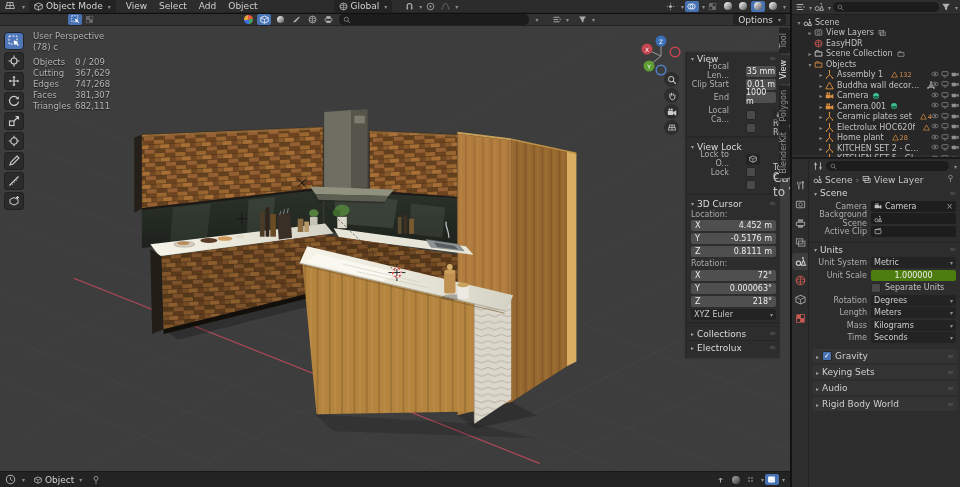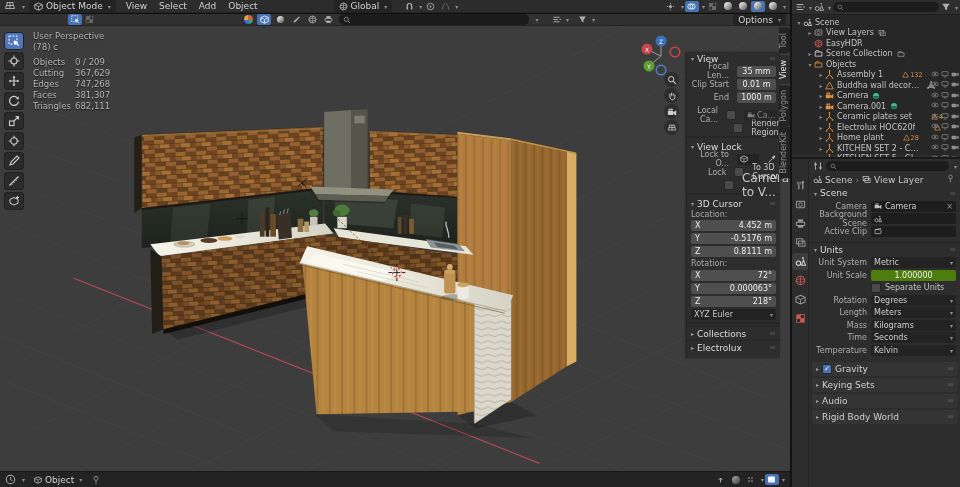--- a/index.html
+++ b/index.html
@@ -29,21 +29,21 @@
   
   #stats{left:33px;top:5px;color:#b4b4b4;text-shadow:0 1px 1px rgba(0,0,0,.6);font-size:8.5px;line-height:11px;}
   #stats .srow{display:flex;}
   #stats .slab{width:42px;}
   
   .navbtn{width:15px;height:15px;border-radius:50%;background:rgba(32,32,32,.55);display:flex;align-items:center;justify-content:center;color:#cfcfcf;margin-bottom:1px;}
   
   #npanel{left:686px;top:26px;width:93px;background:#2d2d2d;border-left:1px solid #242424;padding-bottom:4px;box-shadow:-1px 0 2px rgba(0,0,0,.3);}
   .np-h{display:flex;align-items:center;height:13px;padding:0 4px;color:#dcdcdc;gap:3px;}
   .np-h .grip{margin-left:auto;color:#5c5c5c;font-size:8px;}
-  .np-row{display:flex;align-items:center;height:12px;padding:0 4px;gap:8px;margin-bottom:1px;justify-content:center;}
+  .np-row{display:flex;align-items:center;height:12px;padding:0 4px;gap:17px;margin-bottom:1px;}
   .np-lab{width:38px;text-align:right;color:#adadad;font-size:8px;flex:none;}
   .fld{flex:1;height:11px;background:#4f4f4f;border-radius:2px;color:#ededed;font-size:8px;display:flex;align-items:center;justify-content:center;}
   .fld.axis{justify-content:space-between;padding:0 4px;}
   .dfld{flex:1;height:11px;background:#232323;border-radius:2px;color:#c8c8c8;font-size:8px;display:flex;align-items:center;padding:0 3px;gap:2px;}
   .cb{width:8px;height:8px;background:#4a4a4a;border:1px solid #262626;border-radius:2px;flex:none;}
   .cb.checked{background:#4772b3;color:#fff;font-size:7px;line-height:8px;text-align:center;}
   .sep{height:2px;background:#272727;margin:2px 0;}
   
   .vtab{writing-mode:vertical-rl;transform:rotate(180deg);background:#232323;color:#909090;font-size:8px;padding:5px 0;width:11px;text-align:center;border-radius:3px 0 0 3px;margin-bottom:1px;}
   .vtab.active{background:#2d2d2d;color:#e8e8e8;}
@@ -52,21 +52,21 @@
   
   #rightcol{left:791px;top:0;width:169px;height:487px;background:#2d2d2d;}
   #outliner{left:0;top:0;width:169px;height:155px;background:#272727;}
   #outl-header{display:flex;align-items:center;height:14px;background:#2e2e2e;border-bottom:1px solid #202020;padding:0 3px;gap:2px;}
   .searchpill{flex:1;height:10px;background:#1c1c1c;border-radius:5px;display:flex;align-items:center;padding:0 4px;gap:3px;color:#8a8a8a;}
   .orow{position:relative;display:flex;align-items:center;height:10.5px;font-size:8px;color:#c3c3c3;white-space:nowrap;}
   .orow .arrow{width:8px;color:#8a8a8a;font-size:6px;flex:none;text-align:center;}
   .orow .lbl{overflow:hidden;text-overflow:ellipsis;max-width:86px;}
   .oic{width:9px;height:9px;flex:none;margin-right:3px;}
   .c-orange{color:#e0913f;} .c-white{color:#d8d8d8;} .c-red{color:#cc5a52;} .c-green{color:#3fbf8f;} .c-gray{color:#9a9a9a;}
-  .badge{display:flex;align-items:center;color:#d89050;font-size:6.5px;margin-left:19px;gap:1px;}
+  .badge{display:flex;align-items:center;color:#d89050;font-size:6.5px;margin-left:8px;gap:1px;}
   .tgls{position:absolute;right:2px;top:0;display:flex;gap:2px;color:#8f8f8f;}
   .tgls .ic{width:8px;height:8px;}
   
   #props{left:0;top:157px;width:169px;height:330px;background:#2d2d2d;border-top:2px solid #1a1a1a;}
   #ptabs{position:absolute;left:0;top:18px;width:16px;}
   .ptab{width:16px;height:17px;display:flex;align-items:center;justify-content:center;color:#9a9a9a;margin-bottom:2px;border-radius:3px 0 0 3px;}
   .ptab.active{background:#3d3d3d;color:#e0e0e0;}
   #pcontent{position:absolute;left:16px;top:0;width:153px;height:330px;background:#2d2d2d;border-left:1px solid #242424;box-sizing:border-box;}
   .p-h{display:flex;align-items:center;height:14px;padding:0 4px;gap:3px;background:#2e2e2e;}
   .p-crumb{display:flex;align-items:center;height:13px;padding:0 4px;gap:3px;color:#c6c6c6;}
@@ -1538,27 +1538,20 @@
             </div>
 
             <div class="prow">
               <span class="plab">Time</span>
               <span class="pfld drop">
                 <span>Seconds</span>
                 <span class="dv">▾</span>
               </span>
             </div>
 
-            <div class="prow">
-              <span class="plab">Temperature</span>
-              <span class="pfld drop">
-                <span>Kelvin</span>
-                <span class="dv">▾</span>
-              </span>
-            </div>
           </div>
         <div style="height:3px"></div>
         <div>
 
             <div class="pcol">
               <span class="arr">▸</span>
               <span class="cb checked">✓</span>
               <span>Gravity</span>
               <span class="grip">≡</span>
             </div>

